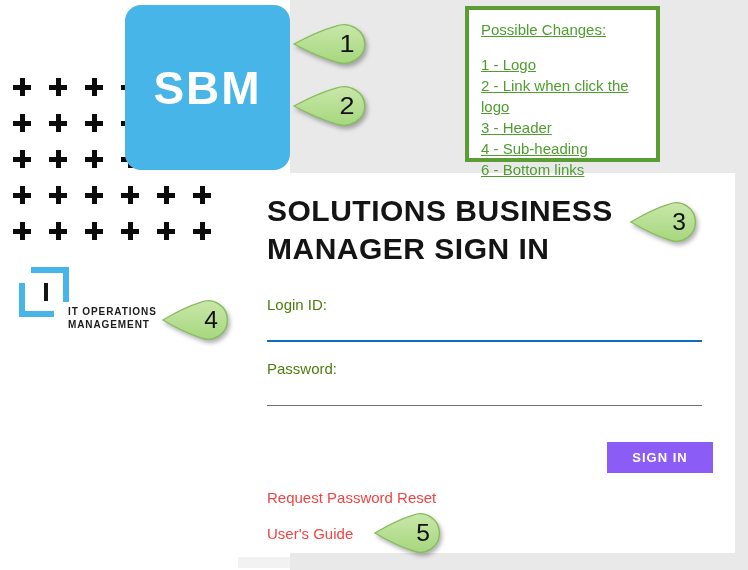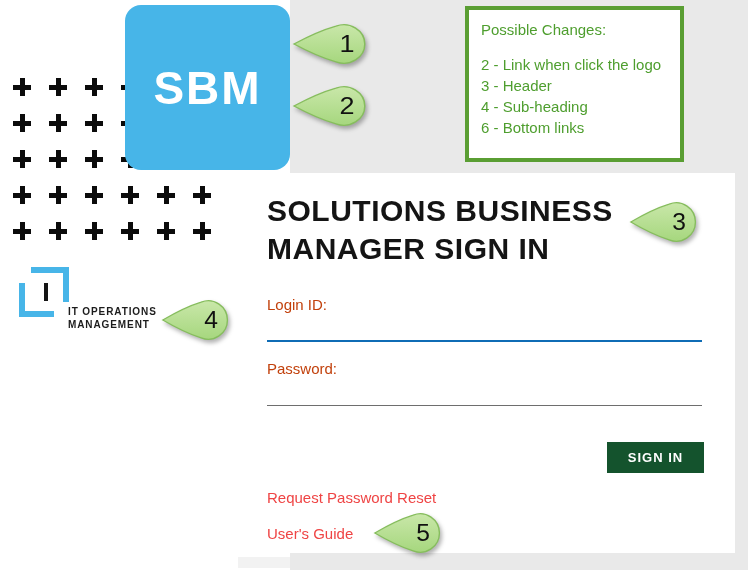--- a/index.html
+++ b/index.html
@@ -31,23 +31,23 @@
     background:#47b5e8; display:flex; align-items:center; justify-content:center;
     cursor:pointer;
     border-radius:16px;
   }
   .sbm-text {
     color:#ffffff; font-size:46px; font-weight:bold; letter-spacing:2px;
   }
 
   
   .changes-box {
-    position:absolute; left:465px; top:6px; width:219px; height:156px;
+    position:absolute; left:465px; top:6px; width:195px; height:156px;
     background:#ffffff; border:4px solid #5a9e33; padding:9px 12px;
-    color:#4e9e2e; font-size:15px; line-height:21px;
+    color:#4e9e2e; font-size:15px; line-height:21px;text-decoration:underline;
   }
   .changes-title { margin-bottom:14px; }
 
   
   .callout { position:absolute; overflow:visible; filter:drop-shadow(2px 3px 2px rgba(0,0,0,0.30)); }
   .callout path { fill:url(#calloutGrad); stroke:#86bd5d; stroke-width:1.5; }
   .callout text {
     font-family:"Liberation Sans", sans-serif; font-size:27px; fill:#111;
     text-anchor:middle;
   }
@@ -68,32 +68,32 @@
     position:absolute; left:68px; top:305px; color:#1c1c1c;
     font-size:10px; font-weight:bold; letter-spacing:0.9px; line-height:13px;
   }
 
   
   .page-title {
     position:absolute; left:267px; top:192px; width:400px;
     font-size:30px; line-height:38px; font-weight:800; color:#141414;
     letter-spacing:0.5px;
   }
-  .field-label { position:absolute; left:267px; color:#c2410c; font-size:15px; }
+  .field-label { position:absolute; left:267px; color:#4d7c0f; font-size:15px; }
   .label-login    { top:296px; }
   .label-password { top:360px; }
   .field-input {
     position:absolute; left:267px; width:435px; height:28px;
     border:none; outline:none; background:transparent; font-size:15px; color:#333;
   }
   .input-login    { top:314px; border-bottom:2px solid #0f6cb5; }
   .input-password { top:378px; border-bottom:1px solid #6e6e6e; }
   .signin-btn {
-    position:absolute; left:607px; top:442px; width:97px; height:31px;
-    background:#14532d; color:#ffffff; border:none; font-family:"Liberation Sans", sans-serif;
+    position:absolute; left:607px; top:442px; width:106px; height:31px;
+    background:#8b5cf6; color:#ffffff; border:none; font-family:"Liberation Sans", sans-serif;
     font-size:13px; font-weight:bold; letter-spacing:1px; cursor:pointer;
   }
   .form-link {
     position:absolute; left:267px; color:#ef4444; font-size:15px;
     text-decoration:none; cursor:pointer;
   }
   .link-reset { top:489px; }
   .link-guide { top:525px; }
 </style>
 </head>
@@ -138,20 +138,21 @@
       <div class="plus"></div>
       <div class="plus"></div>
     </div>
 
   <div class="sbm-square">
     <span class="sbm-text">SBM</span>
   </div>
 
   <div class="changes-box">
     <div class="changes-title">Possible Changes:</div>
+    <div>1 - Logo</div>
     <div>2 - Link when click the logo</div>
     <div>3 - Header</div>
     <div>4 - Sub-heading</div>
     <div>6 - Bottom links</div>
   </div>
 
   <svg class="callout callout-1" viewBox="0 0 80 48" preserveAspectRatio="none">
     <defs>
       <linearGradient id="calloutGrad" x1="0" y1="0" x2="0" y2="1">
         <stop offset="0" stop-color="#c9e7a9"></stop>

